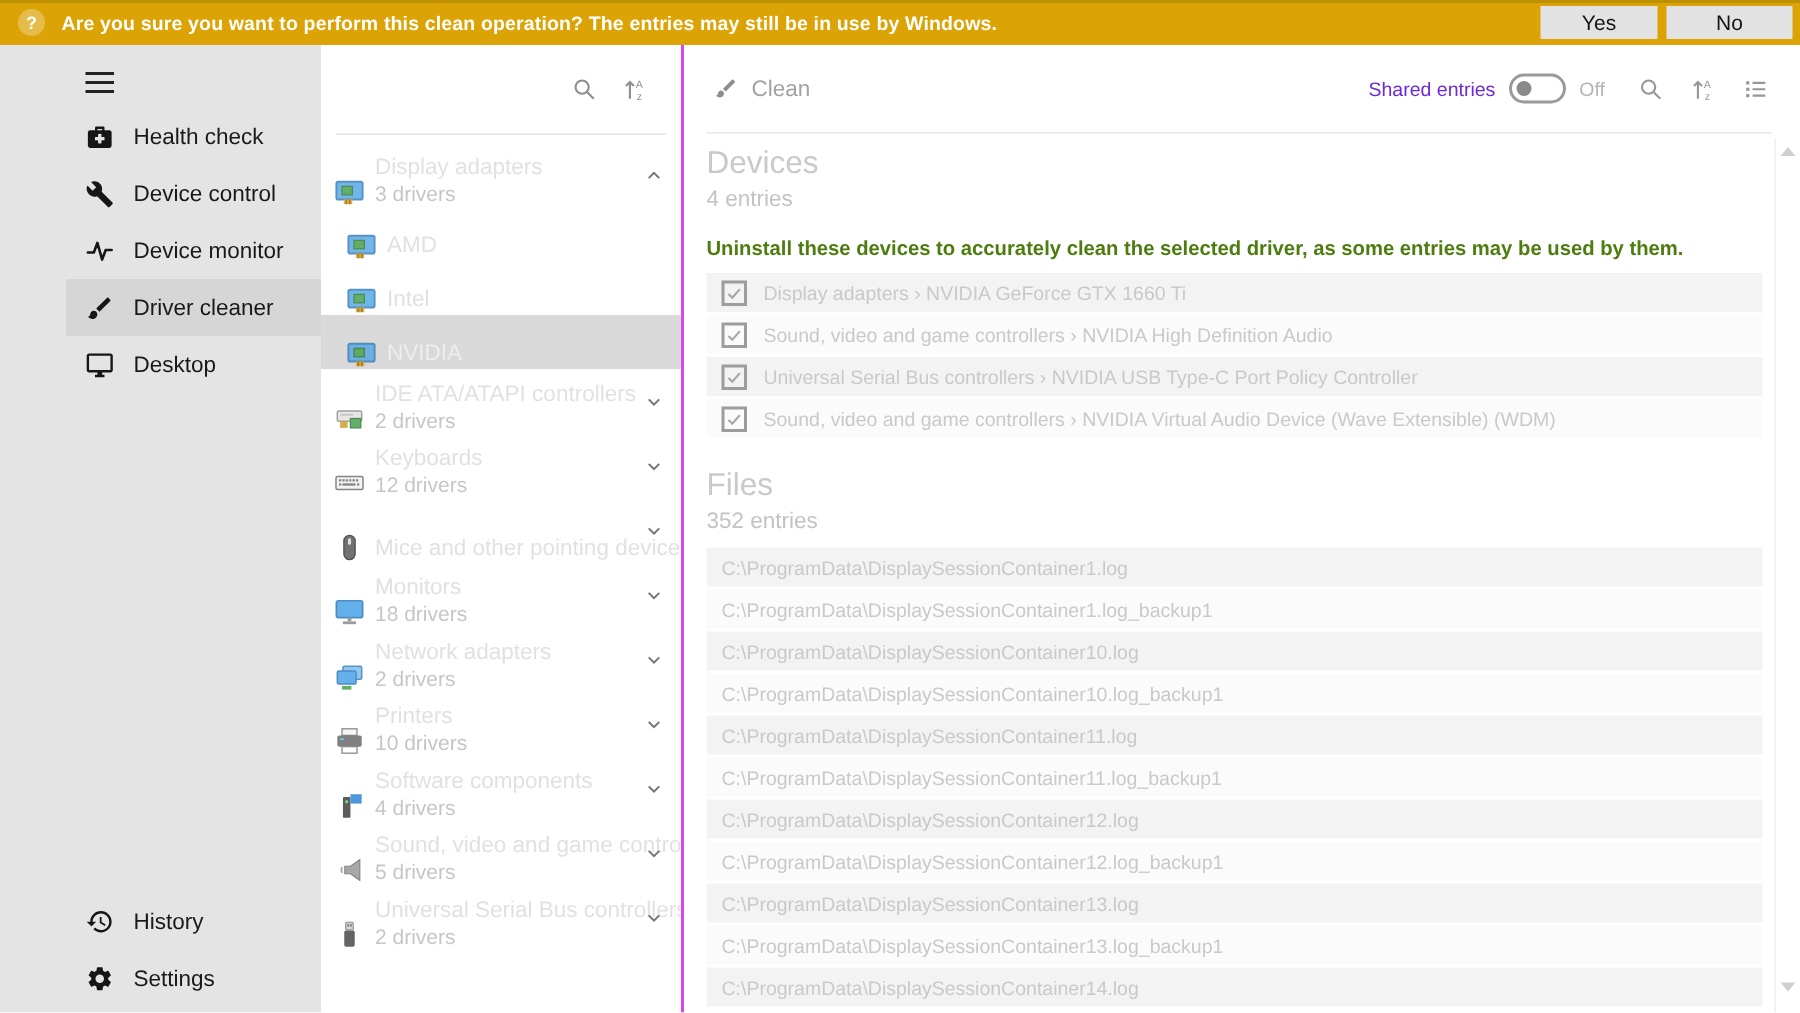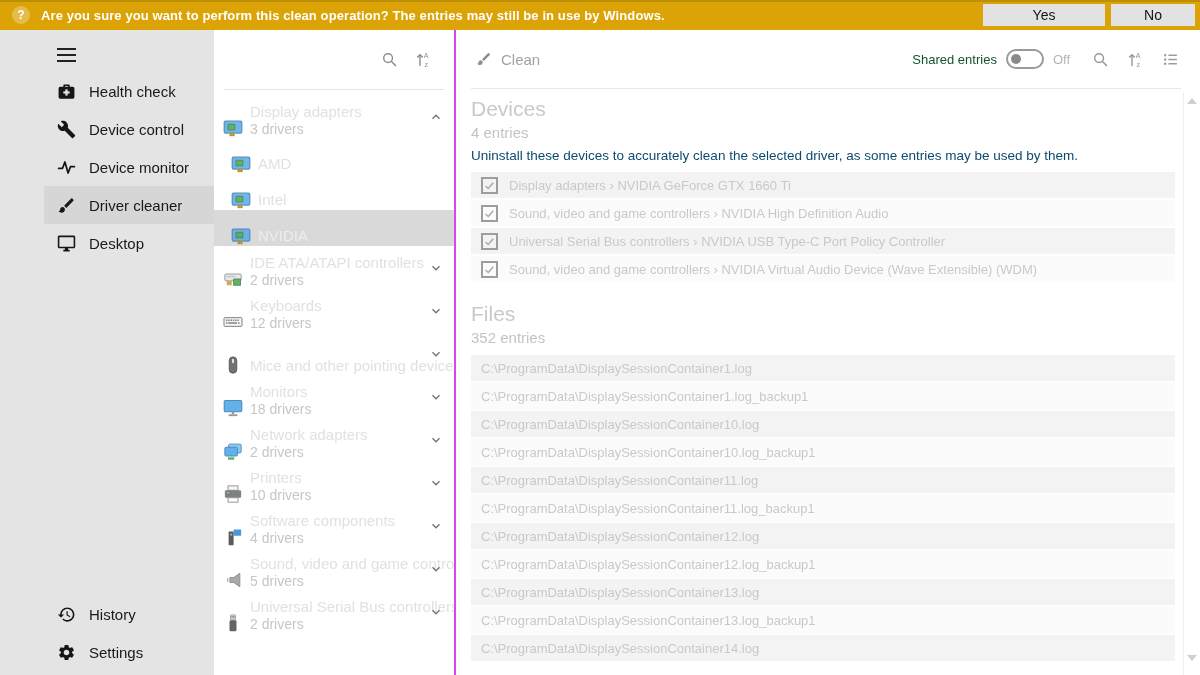--- a/index.html
+++ b/index.html
@@ -8,21 +8,21 @@
 
   
   .banner{flex:0 0 30px;height:30px;display:flex;align-items:center;box-sizing:border-box;
           padding:0 4px 0 12px;color:#fff;background:linear-gradient(#bd8f02 0,#bd8f02 2px,#dca306 2px);}
   .banner .help{width:18px;height:18px;border-radius:50%;background:rgba(255,255,255,.28);
           display:flex;align-items:center;justify-content:center;font-size:12px;font-weight:bold;
           margin-right:11px;flex:0 0 18px;}
   .banner .msg{flex:1;font-size:13px;font-weight:600;letter-spacing:.1px;}
   .banner-btn{height:22px;background:#e2e2e2;border:none;color:#141414;font:14px "Liberation Sans",sans-serif;
           margin-left:6px;cursor:pointer;}
-  .banner-btn.yes{width:122px;}
+  .banner-btn.yes{width:78px;}
   .banner-btn.no{width:84px;margin-right:1px;}
 
   .app{flex:1;display:flex;min-height:0;}
 
   
   .sidebar{width:170px;flex:0 0 170px;background:#e4e4e4;display:flex;flex-direction:column;padding-left:44px;}
   .menu-btn{height:34px;margin-top:8px;display:flex;align-items:center;padding-left:13px;box-sizing:border-box;cursor:pointer;}
   .menu-glyph{width:19px;}
   .menu-glyph div{height:2px;background:#222;margin:4px 0;}
   .nav-item{height:38px;display:flex;align-items:center;gap:13px;padding-left:13px;font-size:15px;color:#191919;cursor:pointer;}
@@ -49,30 +49,30 @@
   .tree-row.selected .tree-name{color:#ededed;}
   .tree-sub{font-size:14px;color:#c6c6c6;}
   .tree-chevron{position:absolute;right:11px;top:50%;transform:translateY(-50%);width:14px;height:14px;color:#757575;cursor:pointer;}
 
   
   .main{flex:1;display:flex;flex-direction:column;position:relative;min-width:0;border-left:2px solid #d946ef;box-sizing:border-box;}
   .main-header{height:58px;flex:0 0 58px;display:flex;align-items:center;padding:0 21px 0 20px;}
   .clean-title{display:flex;align-items:center;gap:9px;color:#a2a2a2;font-size:15px;}
   .clean-title .icon{width:16px;height:16px;color:#8d8d8d;}
   .hdr-spacer{flex:1;}
-  .shared-label{font-size:13px;color:#14532d;}
+  .shared-label{font-size:13px;color:#6d28d9;}
   .toggle{width:34px;height:16px;border:2px solid #9a9a9a;border-radius:11px;margin:0 9px;position:relative;cursor:pointer;}
   .toggle .knob{position:absolute;left:3px;top:3px;width:10px;height:10px;border-radius:50%;background:#8a8a8a;}
   .off-label{font-size:13px;color:#b5b5b5;margin-right:4px;}
   .hdr-icon{width:17px;height:17px;color:#979797;margin-left:18px;cursor:pointer;}
   .main-divider{height:1px;flex:0 0 1px;background:#e7e7e7;margin:0 19px 0 15px;}
   .content{flex:1;padding:8px 25px 0 15px;overflow:hidden;}
   .section-title{font-size:21px;color:#c9c9c9;font-weight:400;}
   .section-count{font-size:15px;color:#c3c3c3;margin-top:3px;}
-  .section-desc{font-size:13.5px;color:#0c4a6e;margin-top:7px;}
+  .section-desc{font-size:13.5px;color:#4d7c0f;margin-top:17px;font-weight:bold;}
   .rows{margin-top:9px;}
   .row{height:26px;margin-bottom:2px;display:flex;align-items:center;padding:0 10px;font-size:13px;color:#c9c9c9;white-space:nowrap;overflow:hidden;}
   .rows .row:nth-child(odd){background:#f3f3f3;}
   .rows .row:nth-child(even){background:#fbfbfb;}
   .checkbox{width:13px;height:13px;border:2px solid #9d9d9d;margin-right:11px;flex:0 0 13px;cursor:pointer;}
   .checkbox svg{width:100%;height:100%;display:block;}
   .files-section{margin-top:20px;}
 
   
   .scrollbar{position:absolute;right:0;top:62px;bottom:0;width:17px;border-left:1px solid #efefef;

